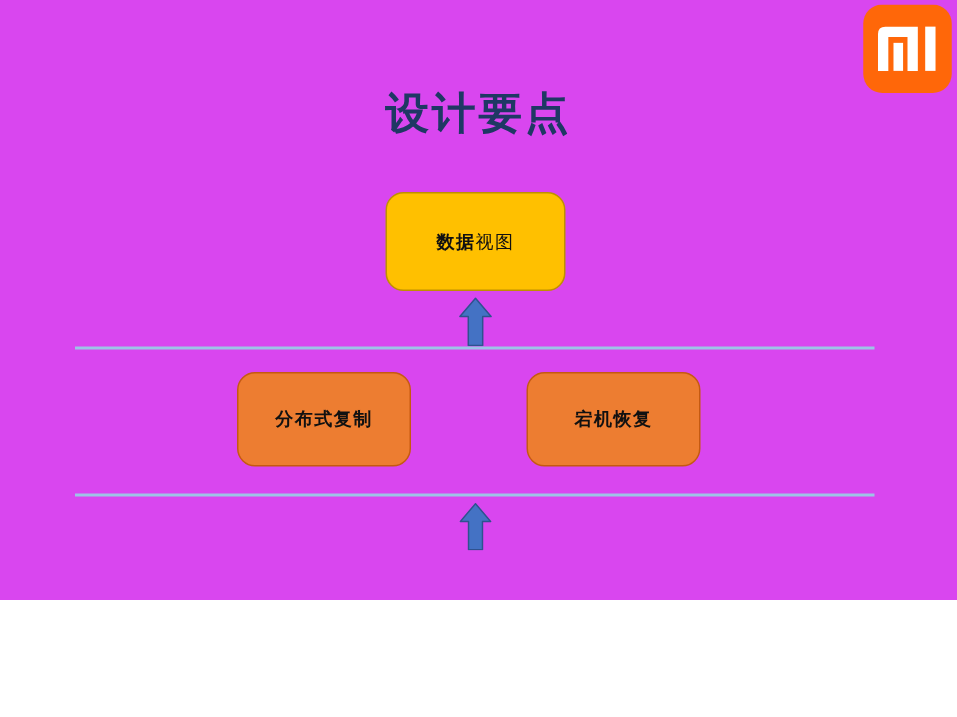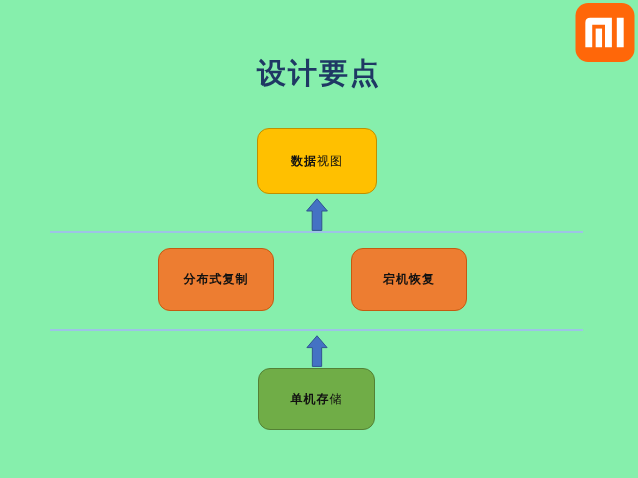--- a/index.html
+++ b/index.html
@@ -1,21 +1,21 @@
 <!DOCTYPE html>
 <html><head>
 <meta charset="utf-8">
 <style>
   html,body{margin:0;padding:0;background:#ffffff;}
   .slide{
     position:relative;
-    width:638px;height:478px;
-    background:#86efac;
+    width:638px;height:400px;
+    background:#d946ef;
     overflow:hidden;
-    font-family:Liberation Mono, monospace;
+    font-family:Liberation Serif, serif;
   }
   .logo{
     position:absolute;left:575px;top:3px;width:60px;height:59px;
   }
   .title{
     position:absolute;left:0;top:59px;width:638px;margin:0;
     text-align:center;
     font-size:29px;line-height:34px;font-weight:bold;
     letter-spacing:2px;
     color:#1F3864;
@@ -93,18 +93,14 @@
     <span class="strong">宕机恢复</span>
       <span class="light"></span>
   </div>
 
   <div class="hline hline-2"></div>
 
   <svg class="arrow arrow-2" viewBox="0 0 22 33" aria-hidden="true">
     <polygon points="11,0.8 21.4,13 15.8,13 15.8,32.4 6.2,32.4 6.2,13 0.6,13" fill="#4472C4" stroke="#2F528F" stroke-width="1" stroke-linejoin="round"></polygon>
   </svg>
 
-  <div class="box box-green">
-    <span class="strong">单机存</span>
-      <span class="light">储</span>
-  </div>
 
 </div>
 
 </body></html>

